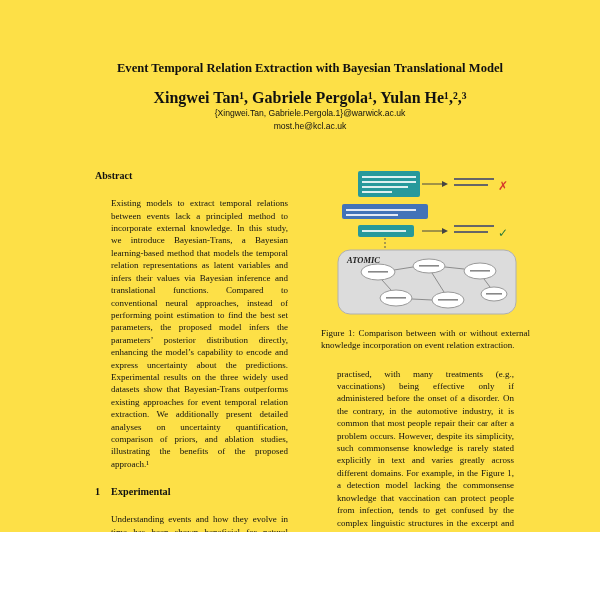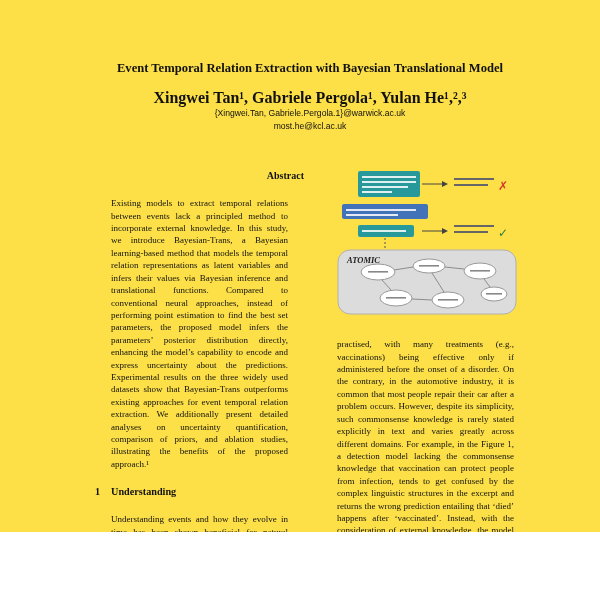--- a/index.html
+++ b/index.html
@@ -31,21 +31,21 @@
     font-size: 8.6px;
     line-height: 1.45;
   }
   .columns {
     display: flex;
     gap: 17px;
     margin: 36px 80px 0 85px;
   }
   .col { width: 209px; }
   .abstract-heading {
-    text-align: right;
+    text-align: left;
     font-weight: bold;
     font-size: 10px;
     margin: 2px 0 6px 0;
   }
   .body-text {
     font-size: 9px;
     line-height: 1.38;
     text-align: justify;
     margin: 16px;
   }
@@ -84,21 +84,21 @@
     <div class="email">most.he@kcl.ac.uk</div>
   </div>
 
   <div class="columns">
 
     <div class="col">
       <div class="abstract-heading">Abstract</div>
       <p class="body-text">Existing models to extract temporal relations between events lack a principled method to incorporate external knowledge. In this study, we introduce Bayesian-Trans, a Bayesian learning-based method that models the temporal relation representations as latent variables and infers their values via Bayesian inference and translational functions. Compared to conventional neural approaches, instead of performing point estimation to find the best set parameters, the proposed model infers the parameters’ posterior distribution directly, enhancing the model’s capability to encode and express uncertainty about the predictions. Experimental results on the three widely used datasets show that Bayesian-Trans outperforms existing approaches for event temporal relation extraction. We additionally present detailed analyses on uncertainty quantification, comparison of priors, and ablation studies, illustrating the benefits of the proposed approach.¹</p>
       <div class="section-heading">
         <span>1</span>
-        <span>Understanding</span>
+        <span>Experimental</span>
       </div>
       <p class="body-text">Understanding events and how they evolve in time has been shown beneficial for natural language understanding (NLU) and for a growing number of related tasks (Cheng et al., 2013; Wang et al., 2018; Ning et al., 2020; Geva et al., 2021; Sun et al., 2022). However, events often form complex structures with each other through various temporal relations.</p>
     </div>
 
     <div class="col">
       <figure>
         <svg width="196" height="150" viewBox="0 0 196 150">
 
           <g>
             <rect x="30" y="3" width="62" height="26" rx="2" fill="#27999b"></rect>
@@ -170,17 +170,18 @@
               <ellipse cx="120" cy="132" rx="16" ry="8" fill="#ffffff" stroke="#999"></ellipse>
               <rect x="110" y="131" width="20" height="1.6" fill="#888"></rect>
             </g>
             <g>
               <ellipse cx="166" cy="126" rx="13" ry="7" fill="#ffffff" stroke="#999"></ellipse>
               <rect x="158" y="125" width="16" height="1.6" fill="#888"></rect>
             </g>
           </g>
         </svg>
       </figure>
+      <figcaption>Figure 1: Comparison between with or without external knowledge incorporation on event relation extraction.</figcaption>
       <p class="body-text">practised, with many treatments (e.g., vaccinations) being effective only if administered before the onset of a disorder. On the contrary, in the automotive industry, it is common that most people repair their car after a problem occurs. However, despite its simplicity, such commonsense knowledge is rarely stated explicitly in text and varies greatly across different domains. For example, in the Figure 1, a detection model lacking the commonsense knowledge that vaccination can protect people from infection, tends to get confused by the complex linguistic structures in the excerpt and returns the wrong prediction entailing that ‘died’ happens after ‘vaccinated’. Instead, with the consideration of external knowledge, the model correctly predicts the relation.</p>
     </div>
 
   </div>
 </div>
 
 </body></html>

